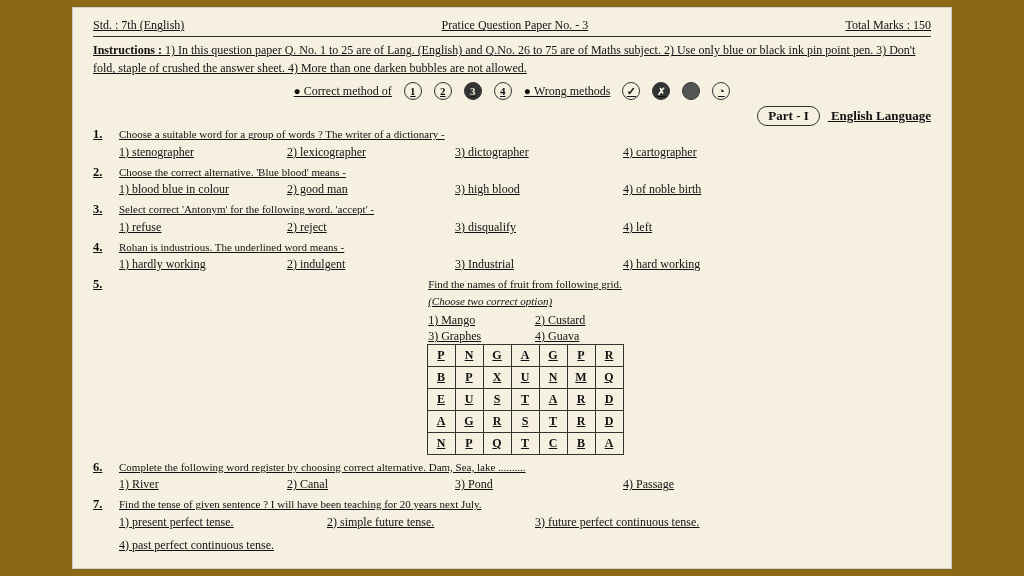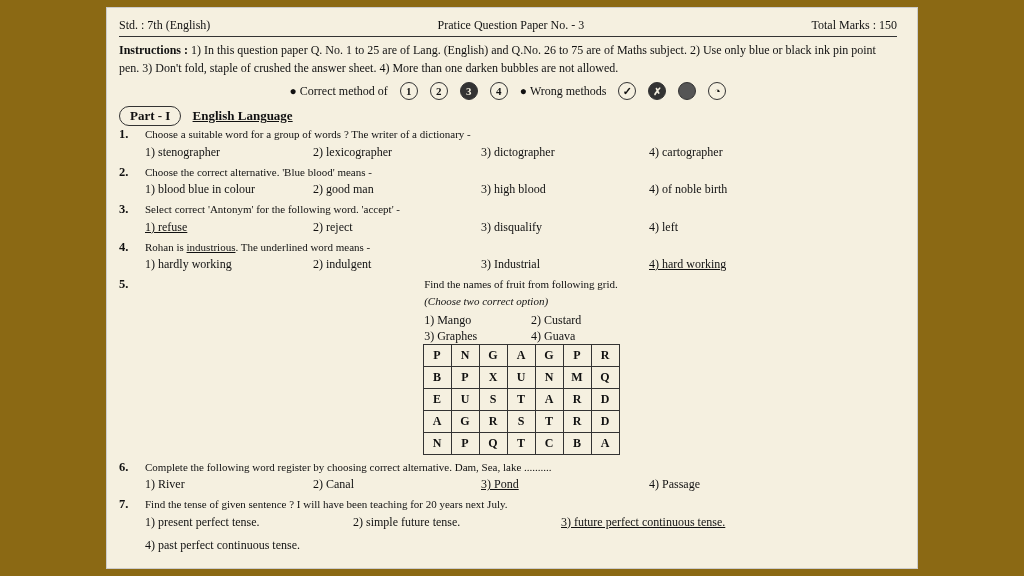--- a/index.html
+++ b/index.html
@@ -8,27 +8,28 @@
       width: 1024px;
       height: 576px;
       overflow: hidden;
       font-family: 'Times New Roman', Times, serif;
       display: flex;
       align-items: center;
       justify-content: center;
     }
     .paper {
       background: #f5f0e0;
-      width: 812px;
+      width: 880px;
       min-height: 560px;
-      padding: 10px 20px 10px 12px;
+      padding: 10px 20px 10px 20px;
       border: 1px solid #ccc;
       font-size: 12.5px;
       color: #111;
       position: relative;
+      text-decoration: underline;
     }
     .header-row {
       display: flex;
       justify-content: space-between;
       font-size: 12px;
       margin-bottom: 4px;
       border-bottom: 1px solid #333;
       padding-bottom: 3px;
     }
     .instructions {
@@ -53,21 +54,21 @@
       height: 18px;
       border-radius: 50%;
       border: 1.5px solid #333;
       font-size: 11px;
       font-weight: bold;
     }
     .bubble.filled { background: #333; color: #f5f0e0; }
     .bubble.cross { background: #333; color: #f5f0e0; font-size: 10px; }
     .bubble.dot-fill { background: #555; }
     .part-header {
-      text-align: left;
+      text-align: right;
       margin-bottom: 1px;
     }
     .part-label {
       display: inline-block;
       border: 1.5px solid #333;
       border-radius: 12px;
       padding: 1px 10px;
       font-size: 13px;
       font-weight: bold;
       margin-right: 8px;

